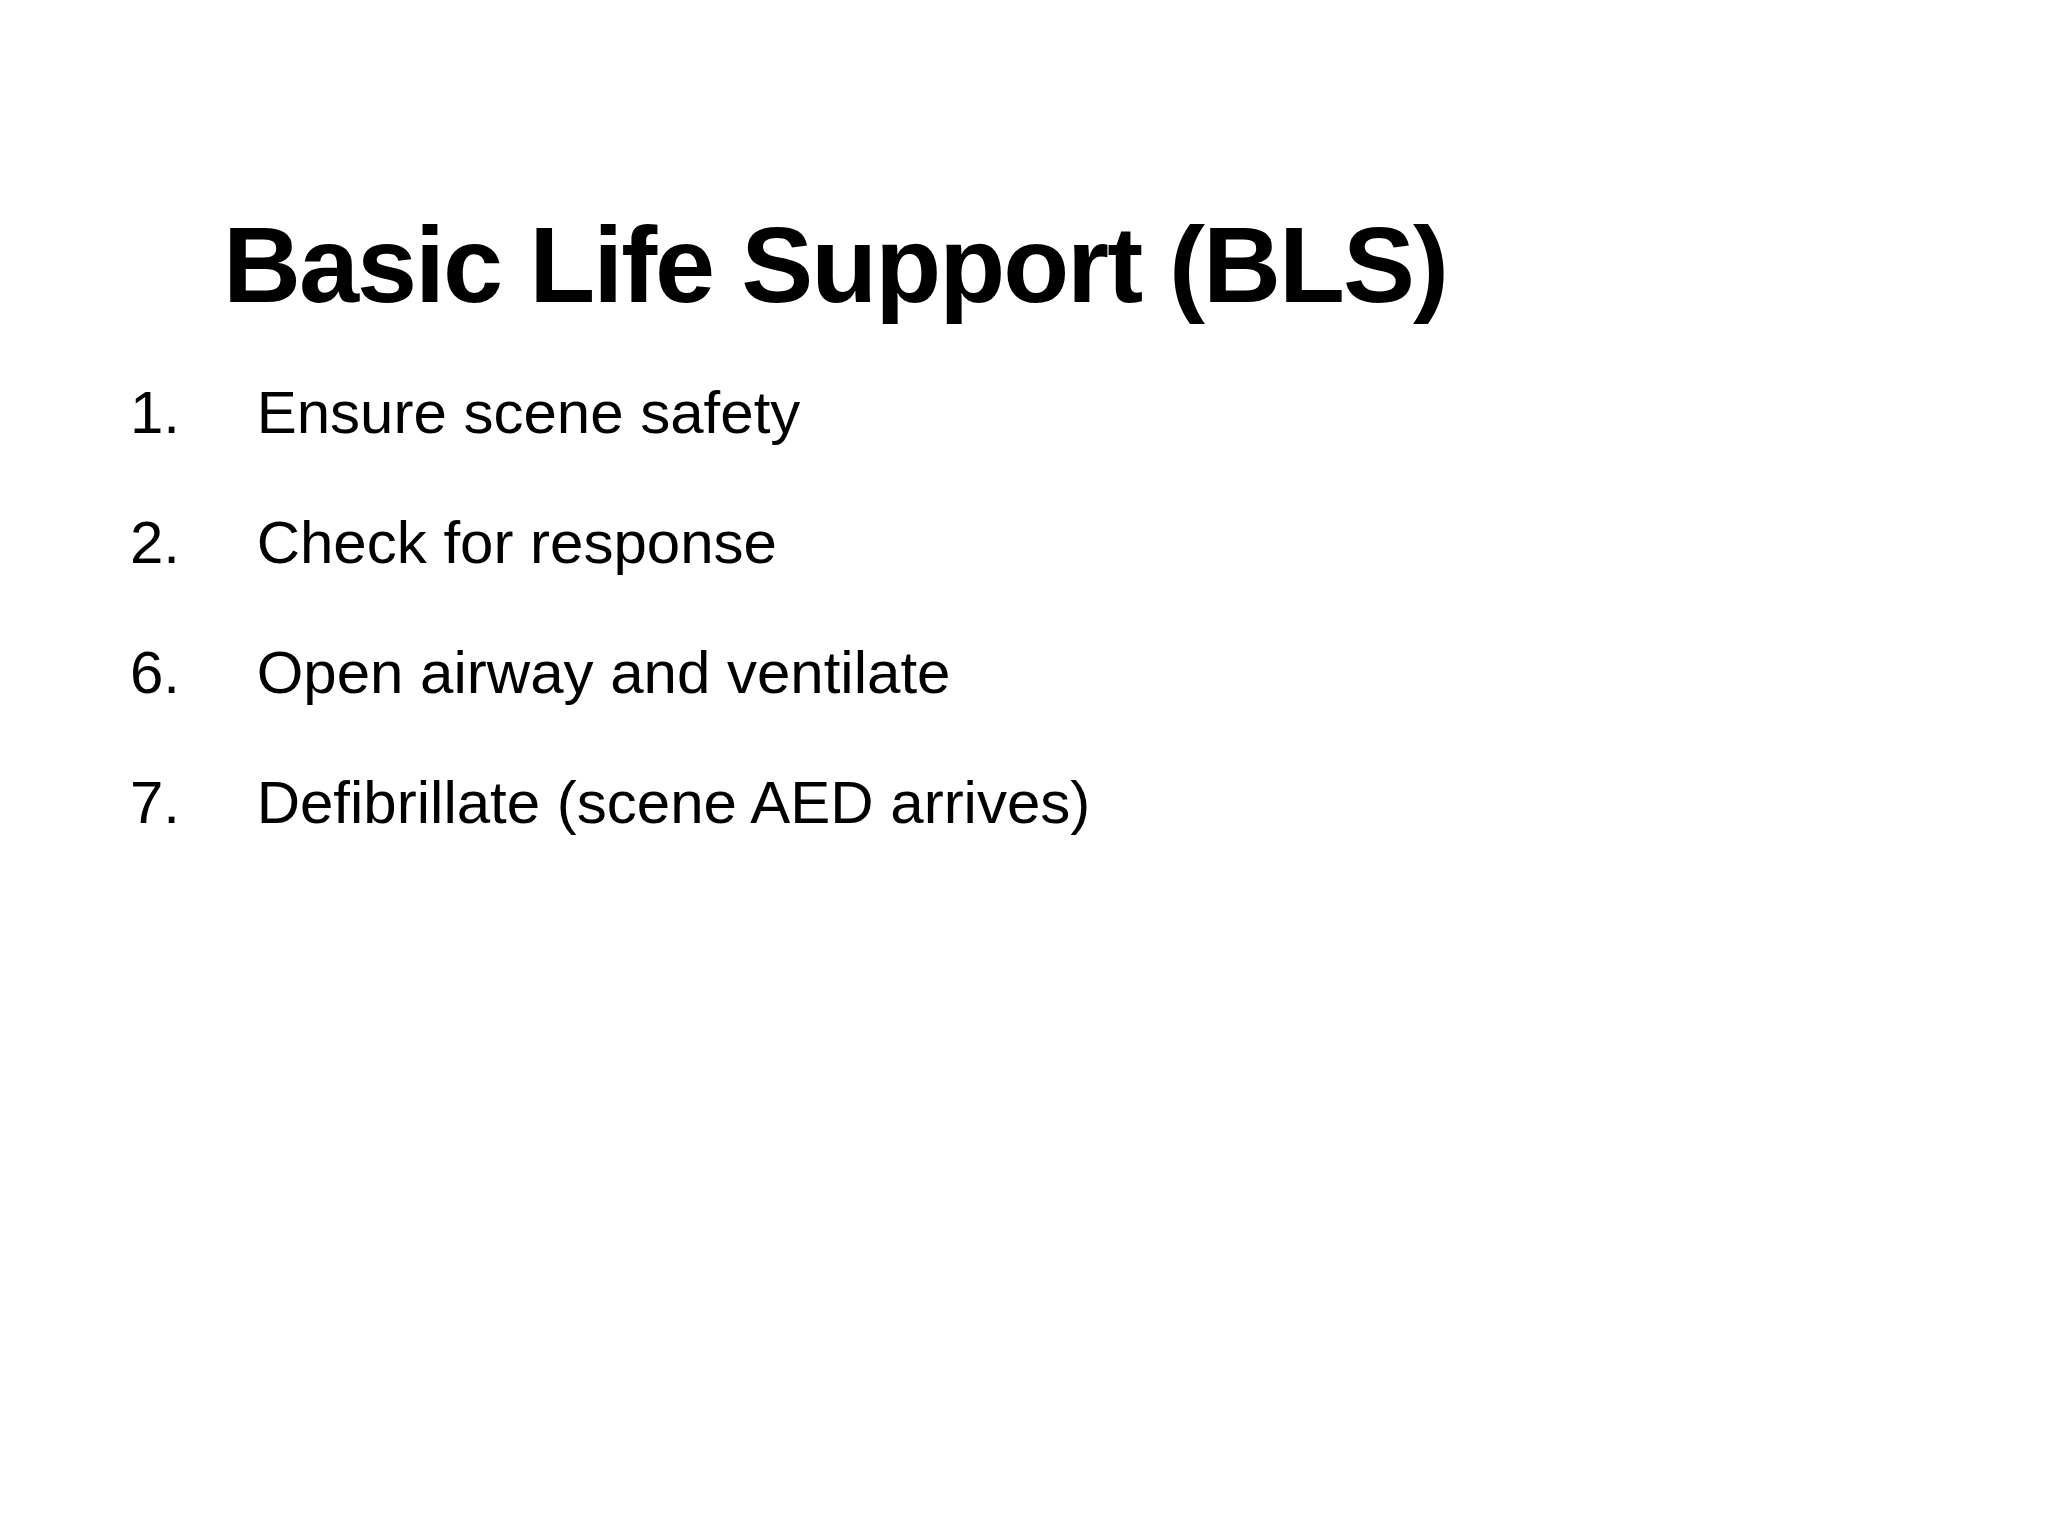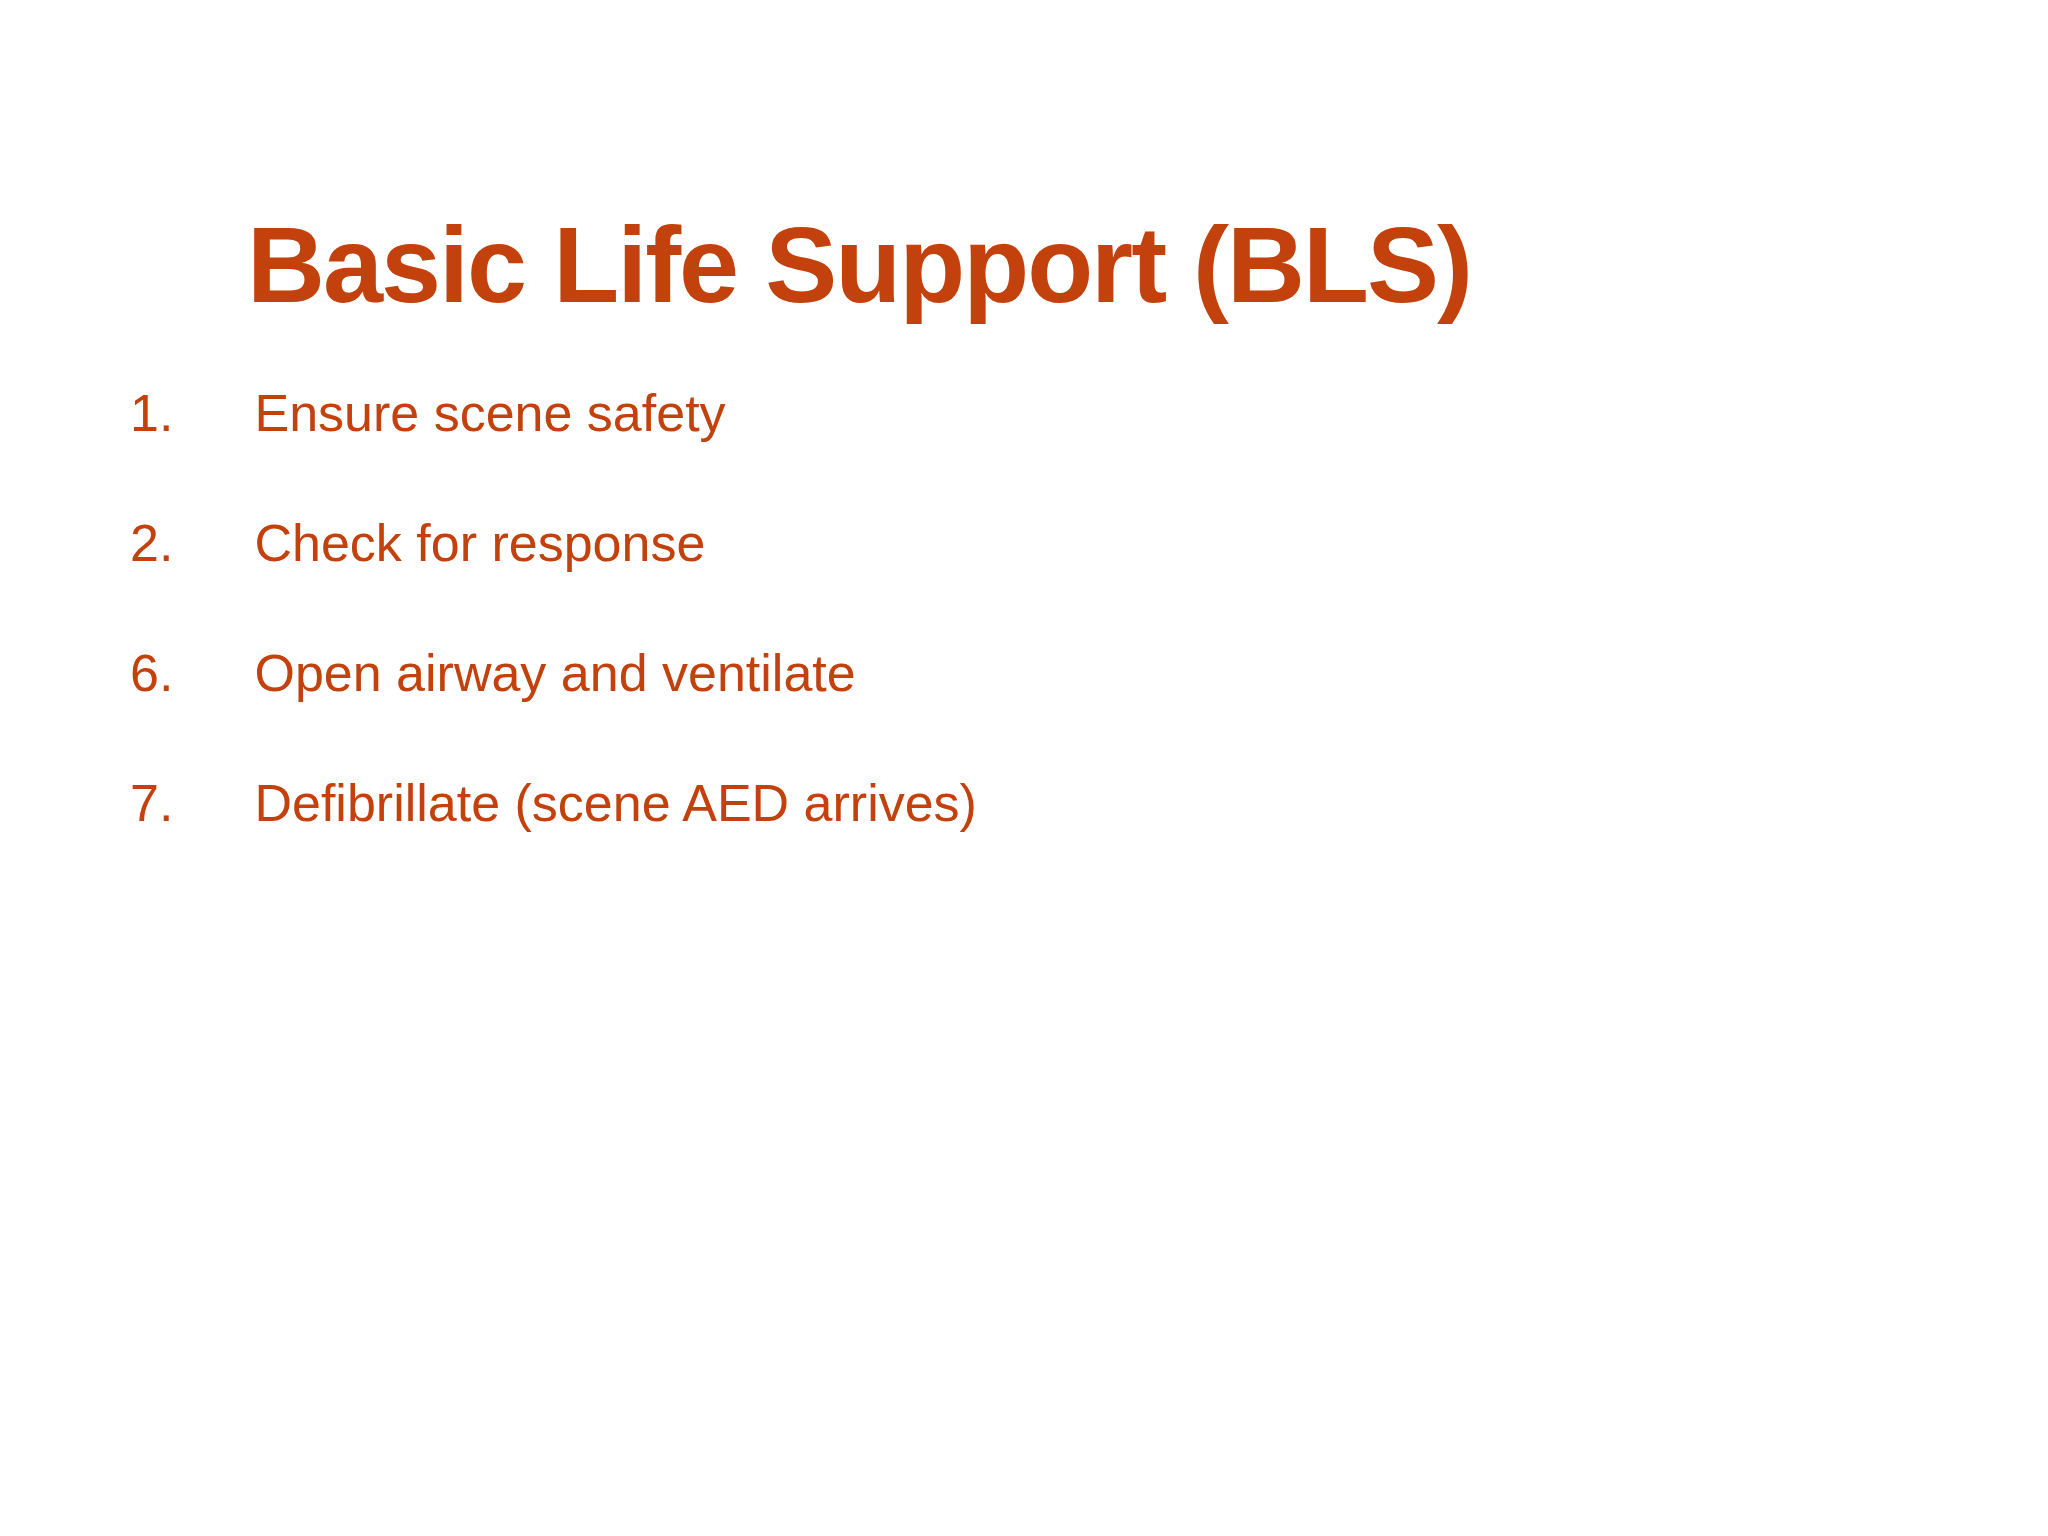--- a/index.html
+++ b/index.html
@@ -5,24 +5,23 @@
   html, body {
     margin: 0;
     padding: 0;
     background: #ffffff;
   }
   .slide {
     position: relative;
     width: 1670px;
     height: 1536px;
     background: #ffffff;
-    color: #c2410c;
+    color: #000000;
     font-family: "Liberation Sans", "DejaVu Sans", sans-serif;
     overflow: hidden;
-    padding-left: 48px;
   }
   .slide-title {
     position: absolute;
     top: 128px;
     left: 0;
     width: 100%;
     text-align: center;
     font-size: 108px;
     font-weight: 700;
     letter-spacing: -2px;
@@ -33,21 +32,21 @@
     position: absolute;
     top: 348px;
     left: 130px;
     margin: 0;
     padding: 0;
     list-style: none;
   }
   .step-item {
     height: 130px;
     line-height: 130px;
-    font-size: 52px;
+    font-size: 60px;
     white-space: nowrap;
   }
   .step-number {
     display: inline-block;
     min-width: 110px;
   }
   .step-text {
     display: inline-block;
   }
 </style>

